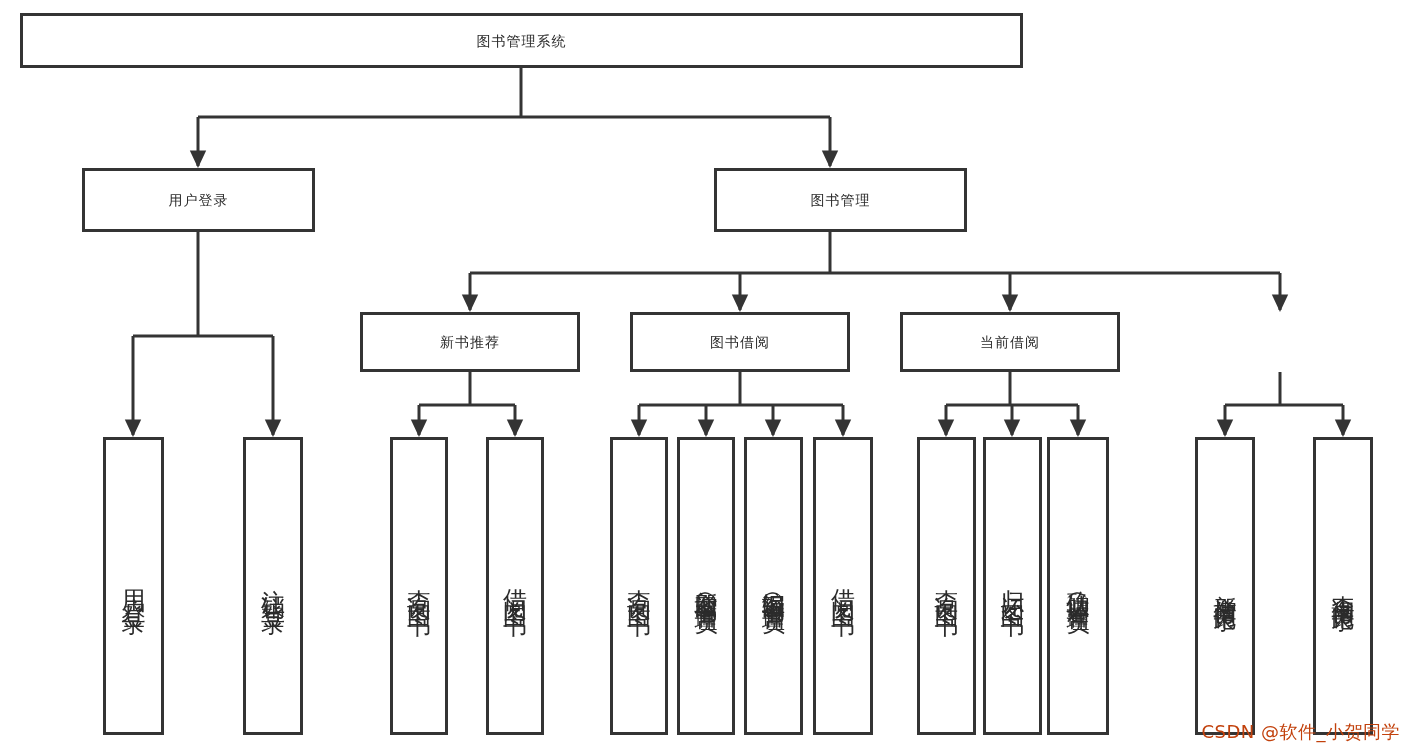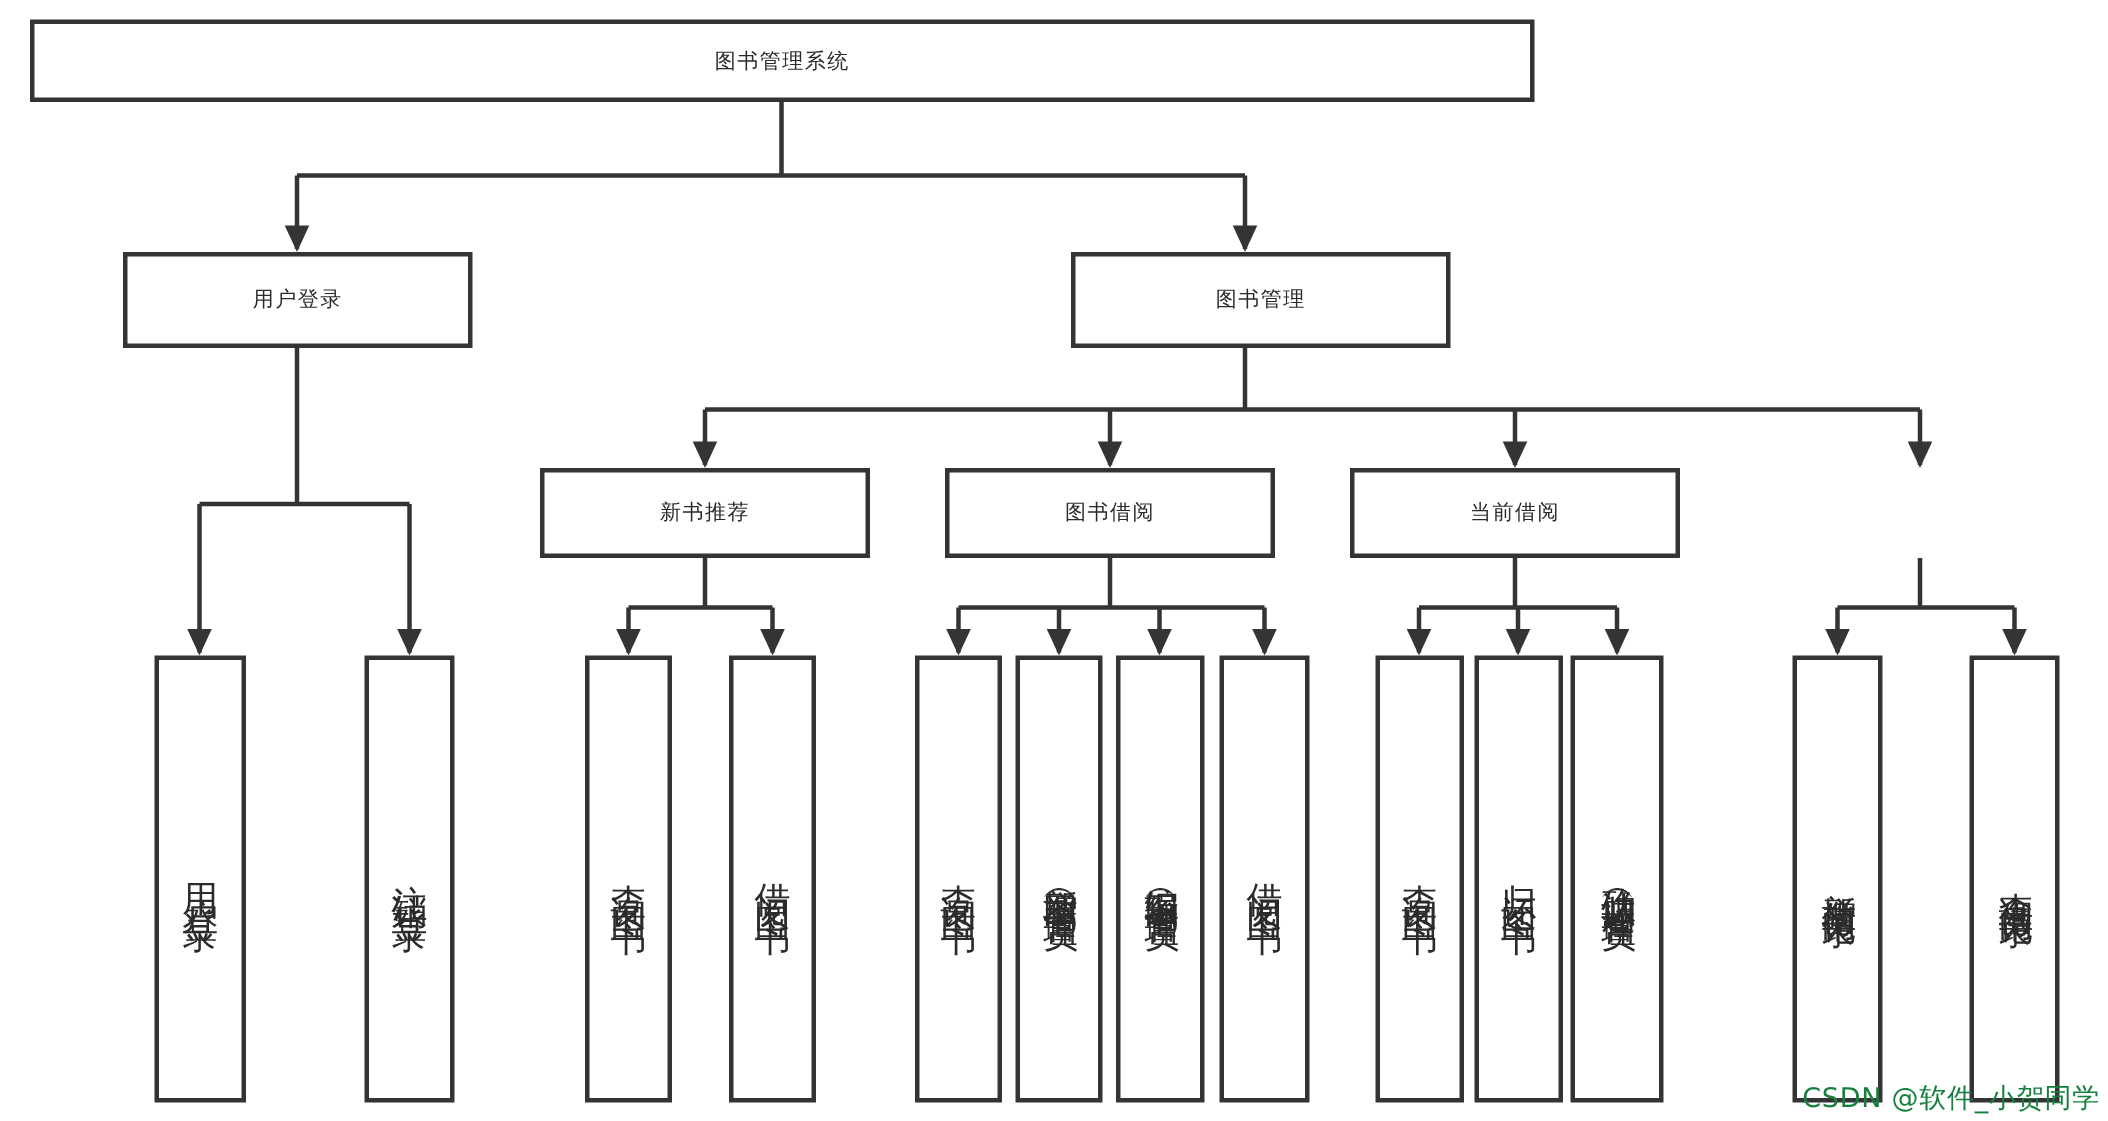--- a/index.html
+++ b/index.html
@@ -15,21 +15,21 @@
     display:flex;align-items:center;justify-content:center;
     font-size:14px;line-height:1;letter-spacing:1px;white-space:nowrap;
   }
   .leaf{
     writing-mode:vertical-rl;text-orientation:mixed;
     font-size:24px;letter-spacing:8px;line-height:1;white-space:normal;
   }
   .leaf.tight{letter-spacing:3px;font-size:23px;}
   .watermark{
     position:absolute;right:5px;bottom:3px;font-size:18px;letter-spacing:0.5px;
-    color:#15803d;white-space:nowrap;margin-top:40px;
+    color:#c2410c;white-space:nowrap;margin-top:40px;
   }
 </style>
 </head>
 <body>
 
 <div class="canvas">
 
   <svg class="wires" viewBox="0 0 1405 747">
     <defs>
       <marker id="arrow" viewBox="0 0 10 10" refX="8.5" refY="5" markerWidth="6.5" markerHeight="6.5" orient="auto-start-reverse">

